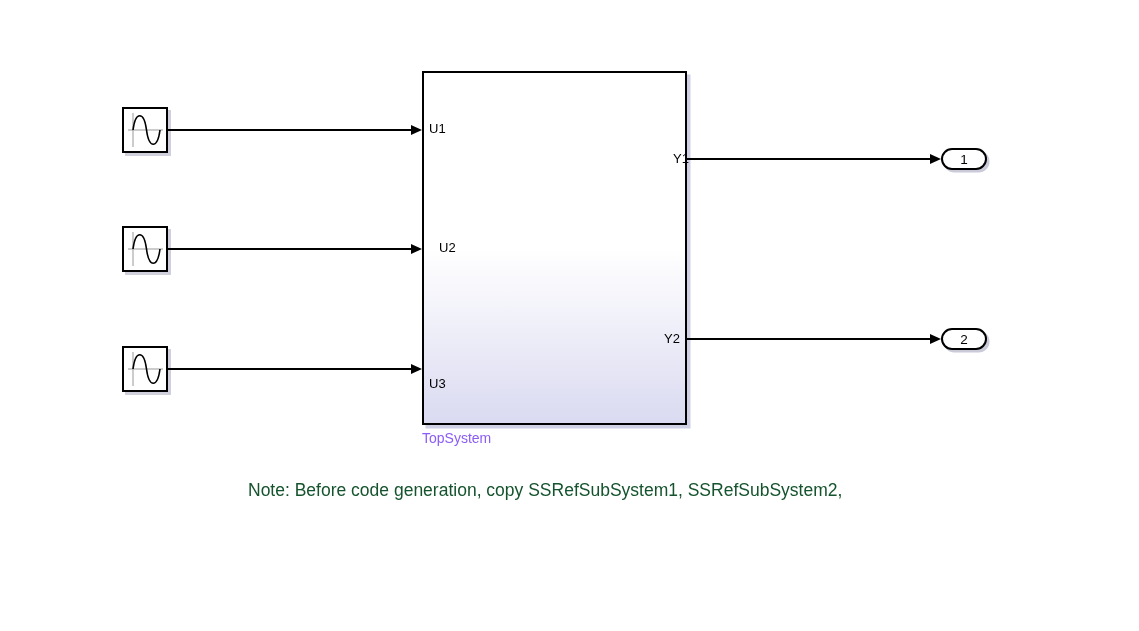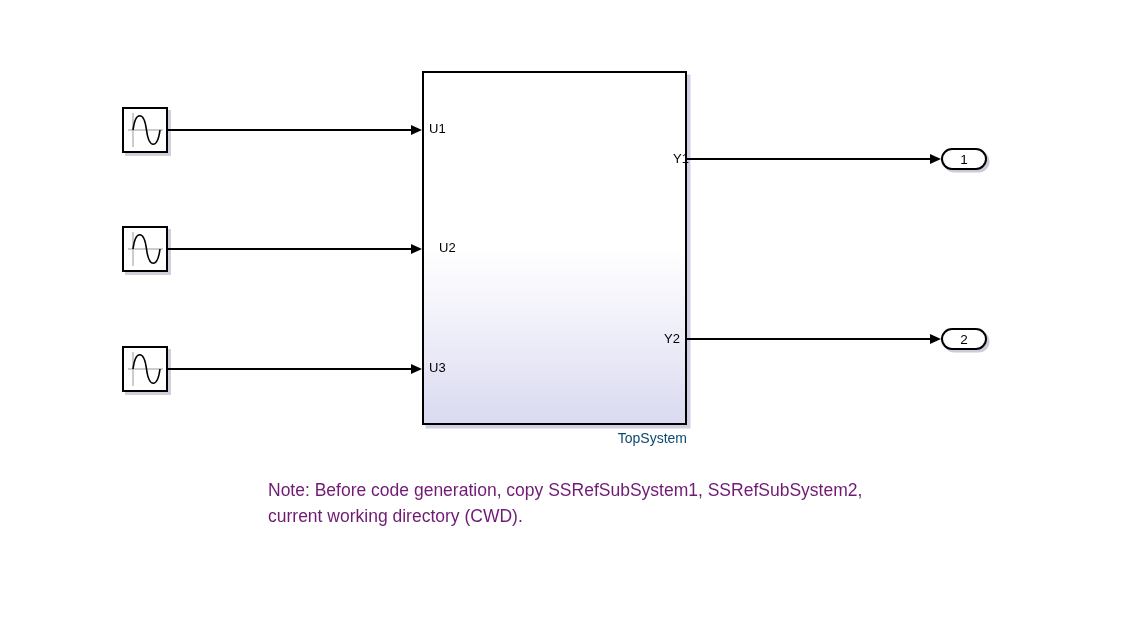--- a/index.html
+++ b/index.html
@@ -20,28 +20,28 @@
 
   
   .subsystem {
     position:absolute; left:422px; top:71px; width:265px; height:354px;
     box-sizing:border-box; border:2.5px solid #000;
     background:linear-gradient(180deg, #ffffff 0%, #ffffff 50%, #f4f4fb 66%, #dadaf1 100%);
     box-shadow:3.5px 3.5px 0 rgba(170,170,205,0.55);
   }
   .block-name {
     position:absolute; left:422px; top:430px; width:265px;
-    text-align:right; font-size:14px; color:#0c4a6e;
+    text-align:left; font-size:14px; color:#8b5cf6;
   }
 
   
   .port-label { position:absolute; font-size:13px; color:#000; line-height:16px; }
   #lblU1 { left:429px; top:121px; }
   #lblU2 { left:439px; top:240px; }
-  #lblU3 { left:429px; top:360px; }
+  #lblU3 { left:429px; top:376px; }
   #lblY1 { left:656px; top:151px; width:24px; text-align:right;margin-left:9px; }
   #lblY2 { left:656px; top:331px; width:24px; text-align:right; }
 
   
   .sig { position:absolute; height:2px; background:#000; }
   #lineU1 { left:168px; top:129px; width:244px; }
   #lineU2 { left:168px; top:248px; width:244px; }
   #lineU3 { left:168px; top:368px; width:244px; }
   #lineY1 { left:687px; top:158px; width:244px; }
   #lineY2 { left:687px; top:338px; width:244px; }
@@ -62,22 +62,22 @@
     border:2px solid #000; border-radius:11px; background:#fff;
     box-shadow:2.5px 2.5px 0 rgba(150,150,180,0.5);
     display:flex; align-items:center; justify-content:center;
     font-size:13.5px; color:#000;
   }
   #outport1 { top:148px; }
   #outport2 { top:328px; }
 
   
   .note {
-    position:absolute; left:268px; top:478px; width:730px;
-    font-size:17.5px; line-height:25.7px; color:#701a75;
+    position:absolute; left:248px; top:478px; width:730px;
+    font-size:17.5px; line-height:25.7px; color:#14532d;
     white-space:nowrap;
   }
 </style>
 </head>
 <body>
 
 <div class="canvas">
 
   <div class="sine-block" id="sine1">
     <span>
@@ -129,16 +129,15 @@
 
   <div class="outport" id="outport1">
     <span>1</span>
   </div>
   <div class="outport" id="outport2">
     <span>2</span>
   </div>
 
   <div class="note">
     <div>Note: Before code generation, copy SSRefSubSystem1, SSRefSubSystem2,</div>
-    <div>current working directory (CWD).</div>
   </div>
 
 </div>
 
 </body></html>

